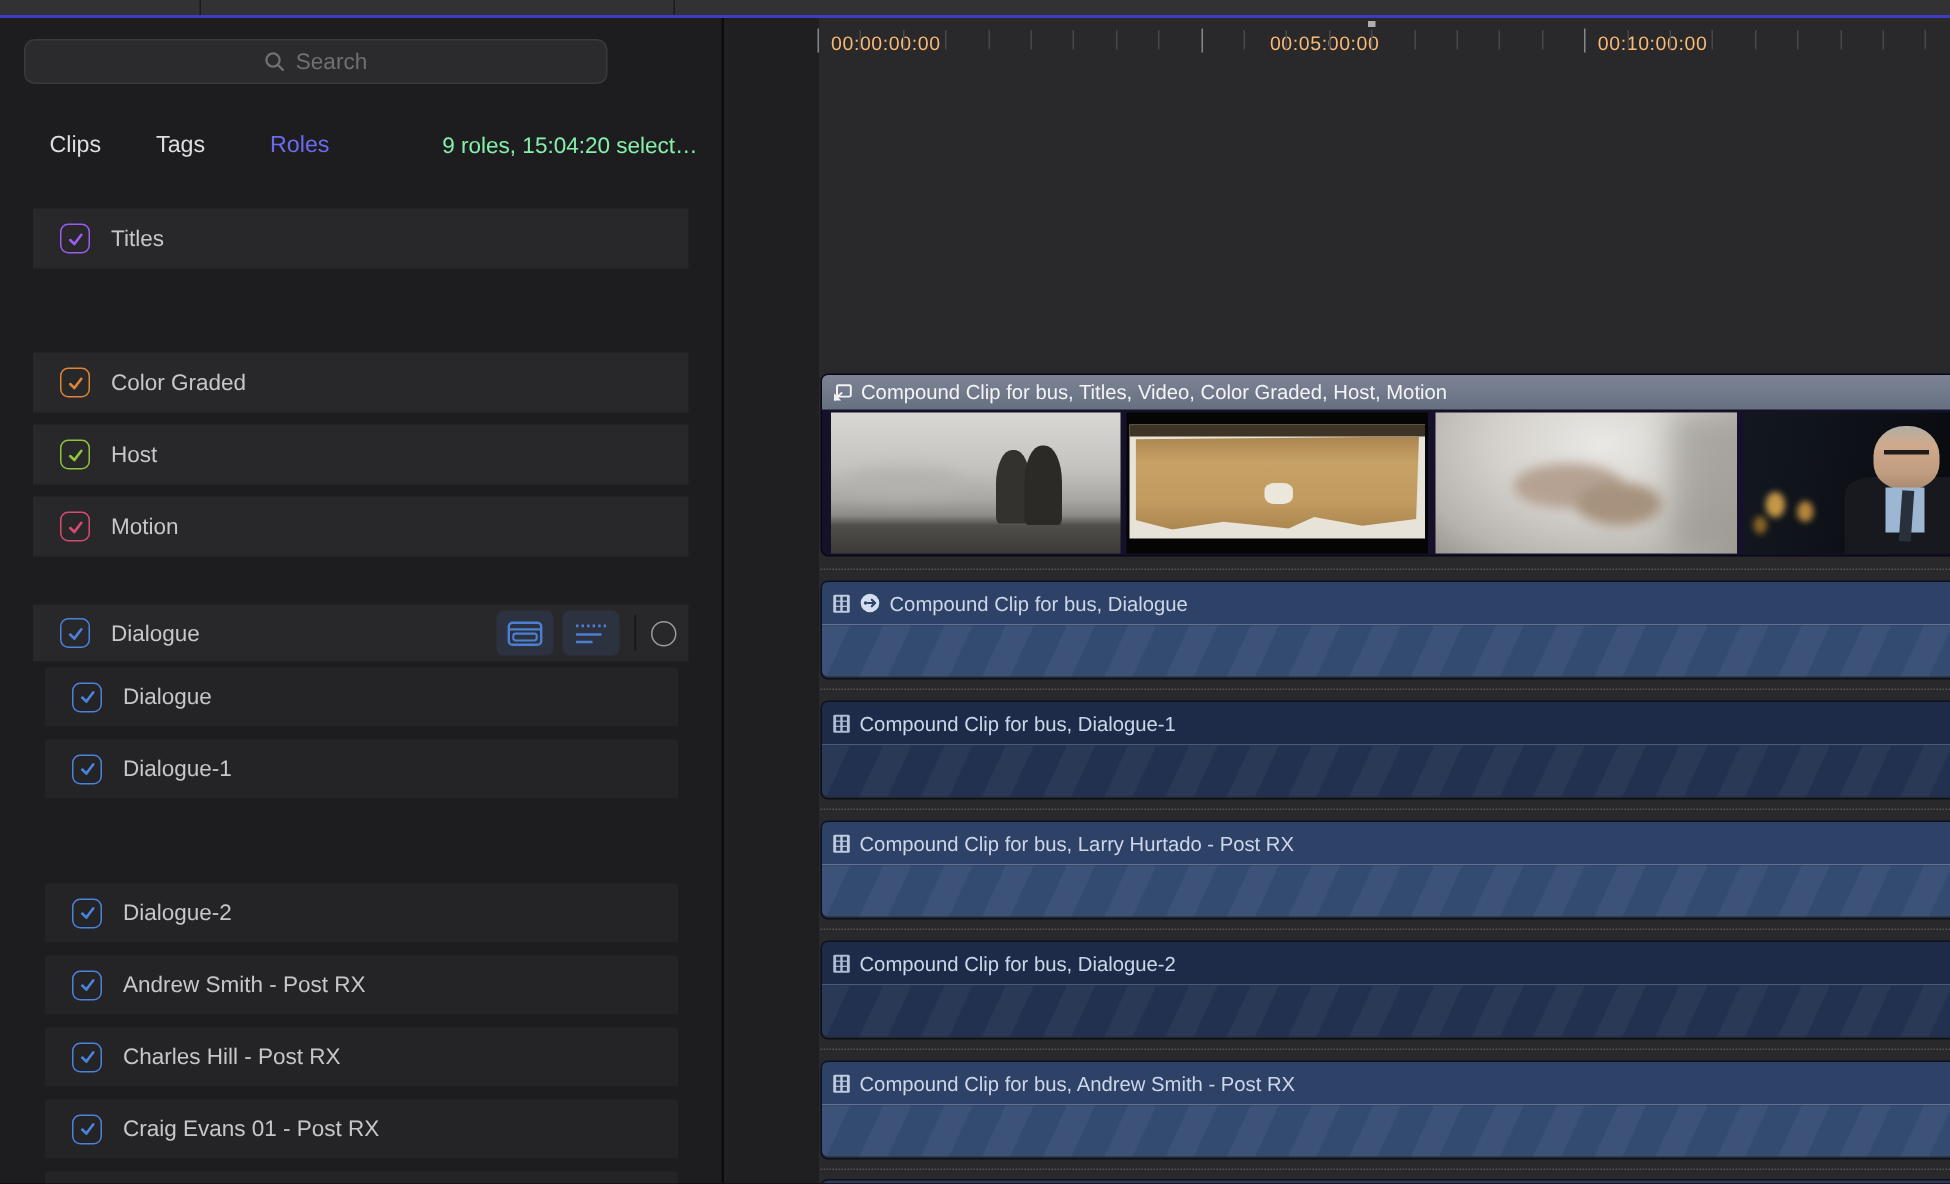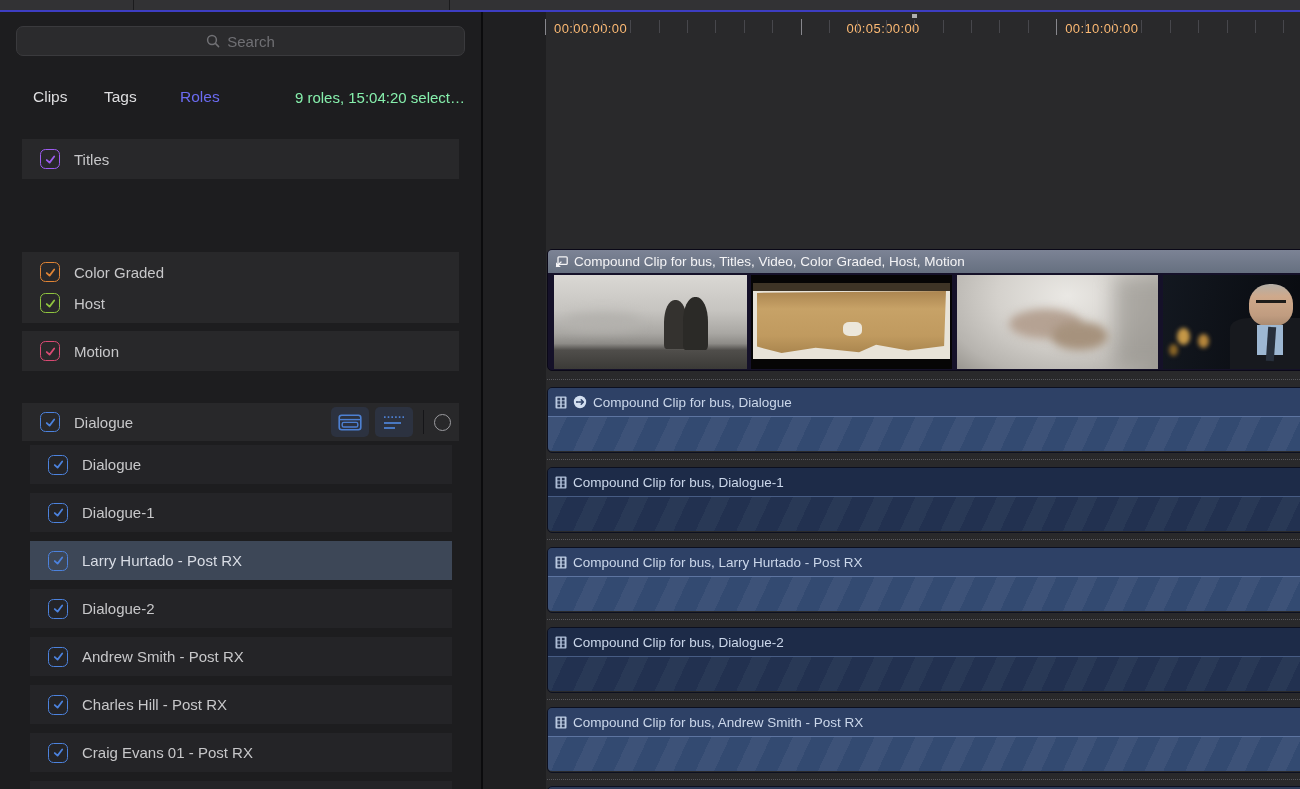--- a/index.html
+++ b/index.html
@@ -12,21 +12,21 @@
   
   .top-bar { position:absolute; left:0; top:0; width:100%; height:10px; background:#323234; }
   .seam { position:absolute; top:0; width:1px; height:10px; background:#1b1b1d; }
   .accent-line { position:absolute; left:0; top:10px; width:100%; height:2px; background:#3d3dc2; }
 
   
   .sidebar { position:absolute; left:0; top:12px; width:481px; height:777px; background:#1d1d1f; }
   .sidebar-border { position:absolute; left:481px; top:12px; width:2px; height:777px; background:#0b0b0d; }
 
   .search-field {
-    position:absolute; left:16px; top:14px; width:449px; height:30px;
+    position:absolute; left:16px; top:14px; width:389px; height:30px;
     background:#2b2b2d; border:1px solid #3a3a3d; border-radius:7px;
     display:flex; align-items:center; justify-content:center; gap:7px;
     color:#707074; font-size:15px;
   }
   .search-field svg { display:block; }
 
   .tabs-row { position:absolute; left:0; top:72px; width:100%; height:30px; }
   .tab { position:absolute; top:4px; font-size:15.5px; color:#dedee0; cursor:default; }
   .tab-clips { left:33px; } .tab-tags { left:104px; }
   .tab-roles { left:180px; color:#6b6bf2; }
@@ -154,21 +154,21 @@
     </div>
 
     <div class="role-row" style="top:127px">
       <span class="checkbox" style="--c: #9d5cf0;">
         <svg width="13" height="13" viewBox="0 0 14 14">
             <polyline points="3,7.6 6,10.4 11,3.8" fill="none" stroke="currentColor" stroke-width="1.9" stroke-linecap="round" stroke-linejoin="round"></polyline>
           </svg>
       </span>
       <span class="role-label">Titles</span>
     </div>
-    <div class="role-row" style="top:240px">
+    <div class="role-row" style="top:223px">
       <span class="checkbox" style="--c: #e08435;">
         <svg width="13" height="13" viewBox="0 0 14 14">
             <polyline points="3,7.6 6,10.4 11,3.8" fill="none" stroke="currentColor" stroke-width="1.9" stroke-linecap="round" stroke-linejoin="round"></polyline>
           </svg>
       </span>
       <span class="role-label">Color Graded</span>
     </div>
     <div class="role-row" style="top:271px">
       <span class="checkbox" style="--c: #8fc43f;">
         <svg width="13" height="13" viewBox="0 0 14 14">
@@ -221,28 +221,20 @@
       </span>
       <span class="role-label">Dialogue</span>
     </div>
     <div class="role-row sub" style="top:481px">
       <span class="checkbox" style="--c: #4c82dd;">
         <svg width="13" height="13" viewBox="0 0 14 14">
             <polyline points="3,7.6 6,10.4 11,3.8" fill="none" stroke="currentColor" stroke-width="1.9" stroke-linecap="round" stroke-linejoin="round"></polyline>
           </svg>
       </span>
       <span class="role-label">Dialogue-1</span>
-    </div>
-    <div class="role-row sub selected" style="top:529px">
-      <span class="checkbox" style="--c: #4c82dd;">
-        <svg width="13" height="13" viewBox="0 0 14 14">
-            <polyline points="3,7.6 6,10.4 11,3.8" fill="none" stroke="currentColor" stroke-width="1.9" stroke-linecap="round" stroke-linejoin="round"></polyline>
-          </svg>
-      </span>
-      <span class="role-label">Larry Hurtado - Post RX</span>
     </div>
     <div class="role-row sub" style="top:577px">
       <span class="checkbox" style="--c: #4c82dd;">
         <svg width="13" height="13" viewBox="0 0 14 14">
             <polyline points="3,7.6 6,10.4 11,3.8" fill="none" stroke="currentColor" stroke-width="1.9" stroke-linecap="round" stroke-linejoin="round"></polyline>
           </svg>
       </span>
       <span class="role-label">Dialogue-2</span>
     </div>
     <div class="role-row sub" style="top:625px">

